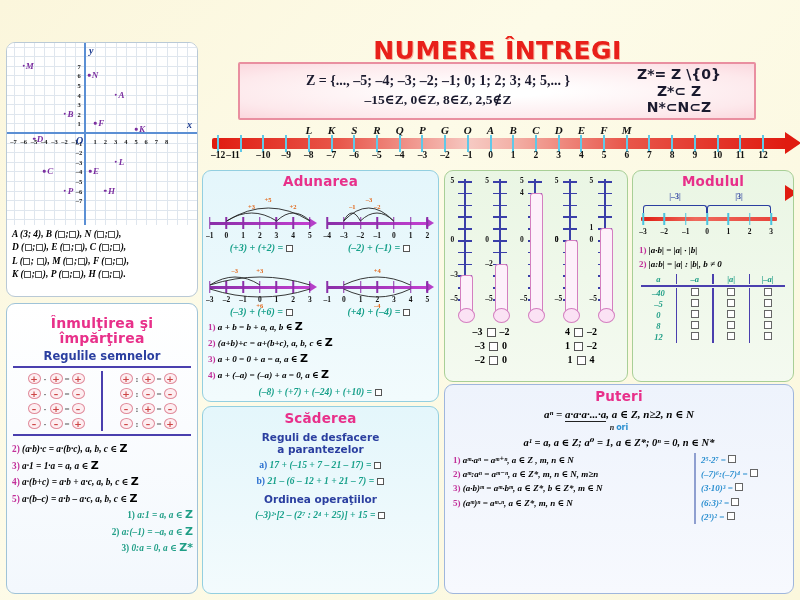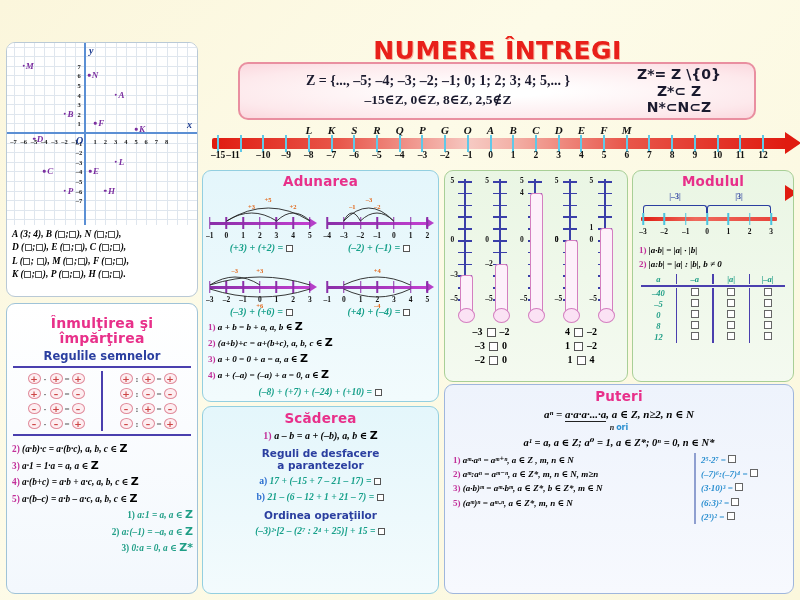--- a/index.html
+++ b/index.html
@@ -47,21 +47,21 @@
     font-weight: bold;
     font-size: 25px;
     color: #e8201a;
     letter-spacing: .5px;
     text-shadow: 1px 1px 0 #f7b5a0;
   }
 
   
   #zbox {
     position:absolute; left:238px; top:62px; width:518px; height:58px;
-    border:2px solid #e98fa0; border-radius:10px;
+    border:2px solid #e98fa0; border-radius:2px;
     background: radial-gradient(ellipse at 50% 50%, #ffffff 15%, #fde9ec 75%, #fbd8de 100%);
     display:flex; align-items:center;padding-left:32px;
   }
   #zbox .zleft { flex:1; text-align:center; line-height:1.35; }
   #zbox .zright { width:150px; text-align:center; line-height:1.2; }
   .zline1 { font-size:14px; font-weight:bold; color:#1a1a2e; }
   .zline2 { font-size:13.5px; font-weight:bold; color:#1a1a2e; }
   .zr { font-size:14px; font-weight:bold; color:#1a1a2e; font-family:"DejaVu Sans",sans-serif;}
 
   
@@ -300,21 +300,21 @@
         <div class="tick" style="left: 392.042px;"></div>
         <div class="tick" style="left: 414.75px;"></div>
         <div class="tick" style="left: 437.458px;"></div>
         <div class="tick" style="left: 460.167px;"></div>
         <div class="tick" style="left: 482.875px;"></div>
         <div class="tick" style="left: 505.583px;"></div>
         <div class="tick" style="left: 528.292px;"></div>
         <div class="tick" style="left: 551px;"></div>
       </div>
     <div class="nums" id="bnl-nums">
-        <span style="left: 6px;">–15</span>
+        <span style="left: 6px;">–12</span>
         <span style="left: 21px; text-align: right;">–11</span>
         <span style="left: 51.4167px;">–10</span>
         <span style="left: 74.125px;">–9</span>
         <span style="left: 96.8333px;">–8</span>
         <span style="left: 119.542px;">–7</span>
         <span style="left: 142.25px;">–6</span>
         <span style="left: 164.958px;">–5</span>
         <span style="left: 187.667px;">–4</span>
         <span style="left: 210.375px;">–3</span>
         <span style="left: 233.083px;">–2</span>
@@ -885,21 +885,20 @@
           <div class="vsep"></div>
           <div><span class="mbox"></span></div>
           <div class="vsep"></div>
           <div><span class="mbox"></span></div>
         </div>
       </div>
   </div>
 
   <div class="panel" id="sub-panel">
     <div class="ptitle">Scăderea</div>
-    <div class="sub-rule" id="sub-rule-1"><span class="n">1)</span> a – b = a + (–b), a, b ∈ <span class="bigZ">Z</span></div>
     <div class="subtitle">
       <div>Reguli de desfacere</div>
       <div>a parantezelor</div>
     </div>
     <div id="sub-examples">
         <div class="sub-ex"><span class="n">a)</span> 17 + (–15 + 7 – 21 – 17) = <span class="box-ph"></span></div>
         <div class="sub-ex"><span class="n">b)</span> 21 – (6 – 12 + 1 + 21 – 7) = <span class="box-ph"></span></div>
       </div>
     <div class="subtitle" style="margin-top:6px;">Ordinea operaţiilor</div>
     <div class="sub-ex">(–3)²·[2 – (2⁷ : 2⁴ + 25)] + 15 = <span class="box-ph"></span></div>

